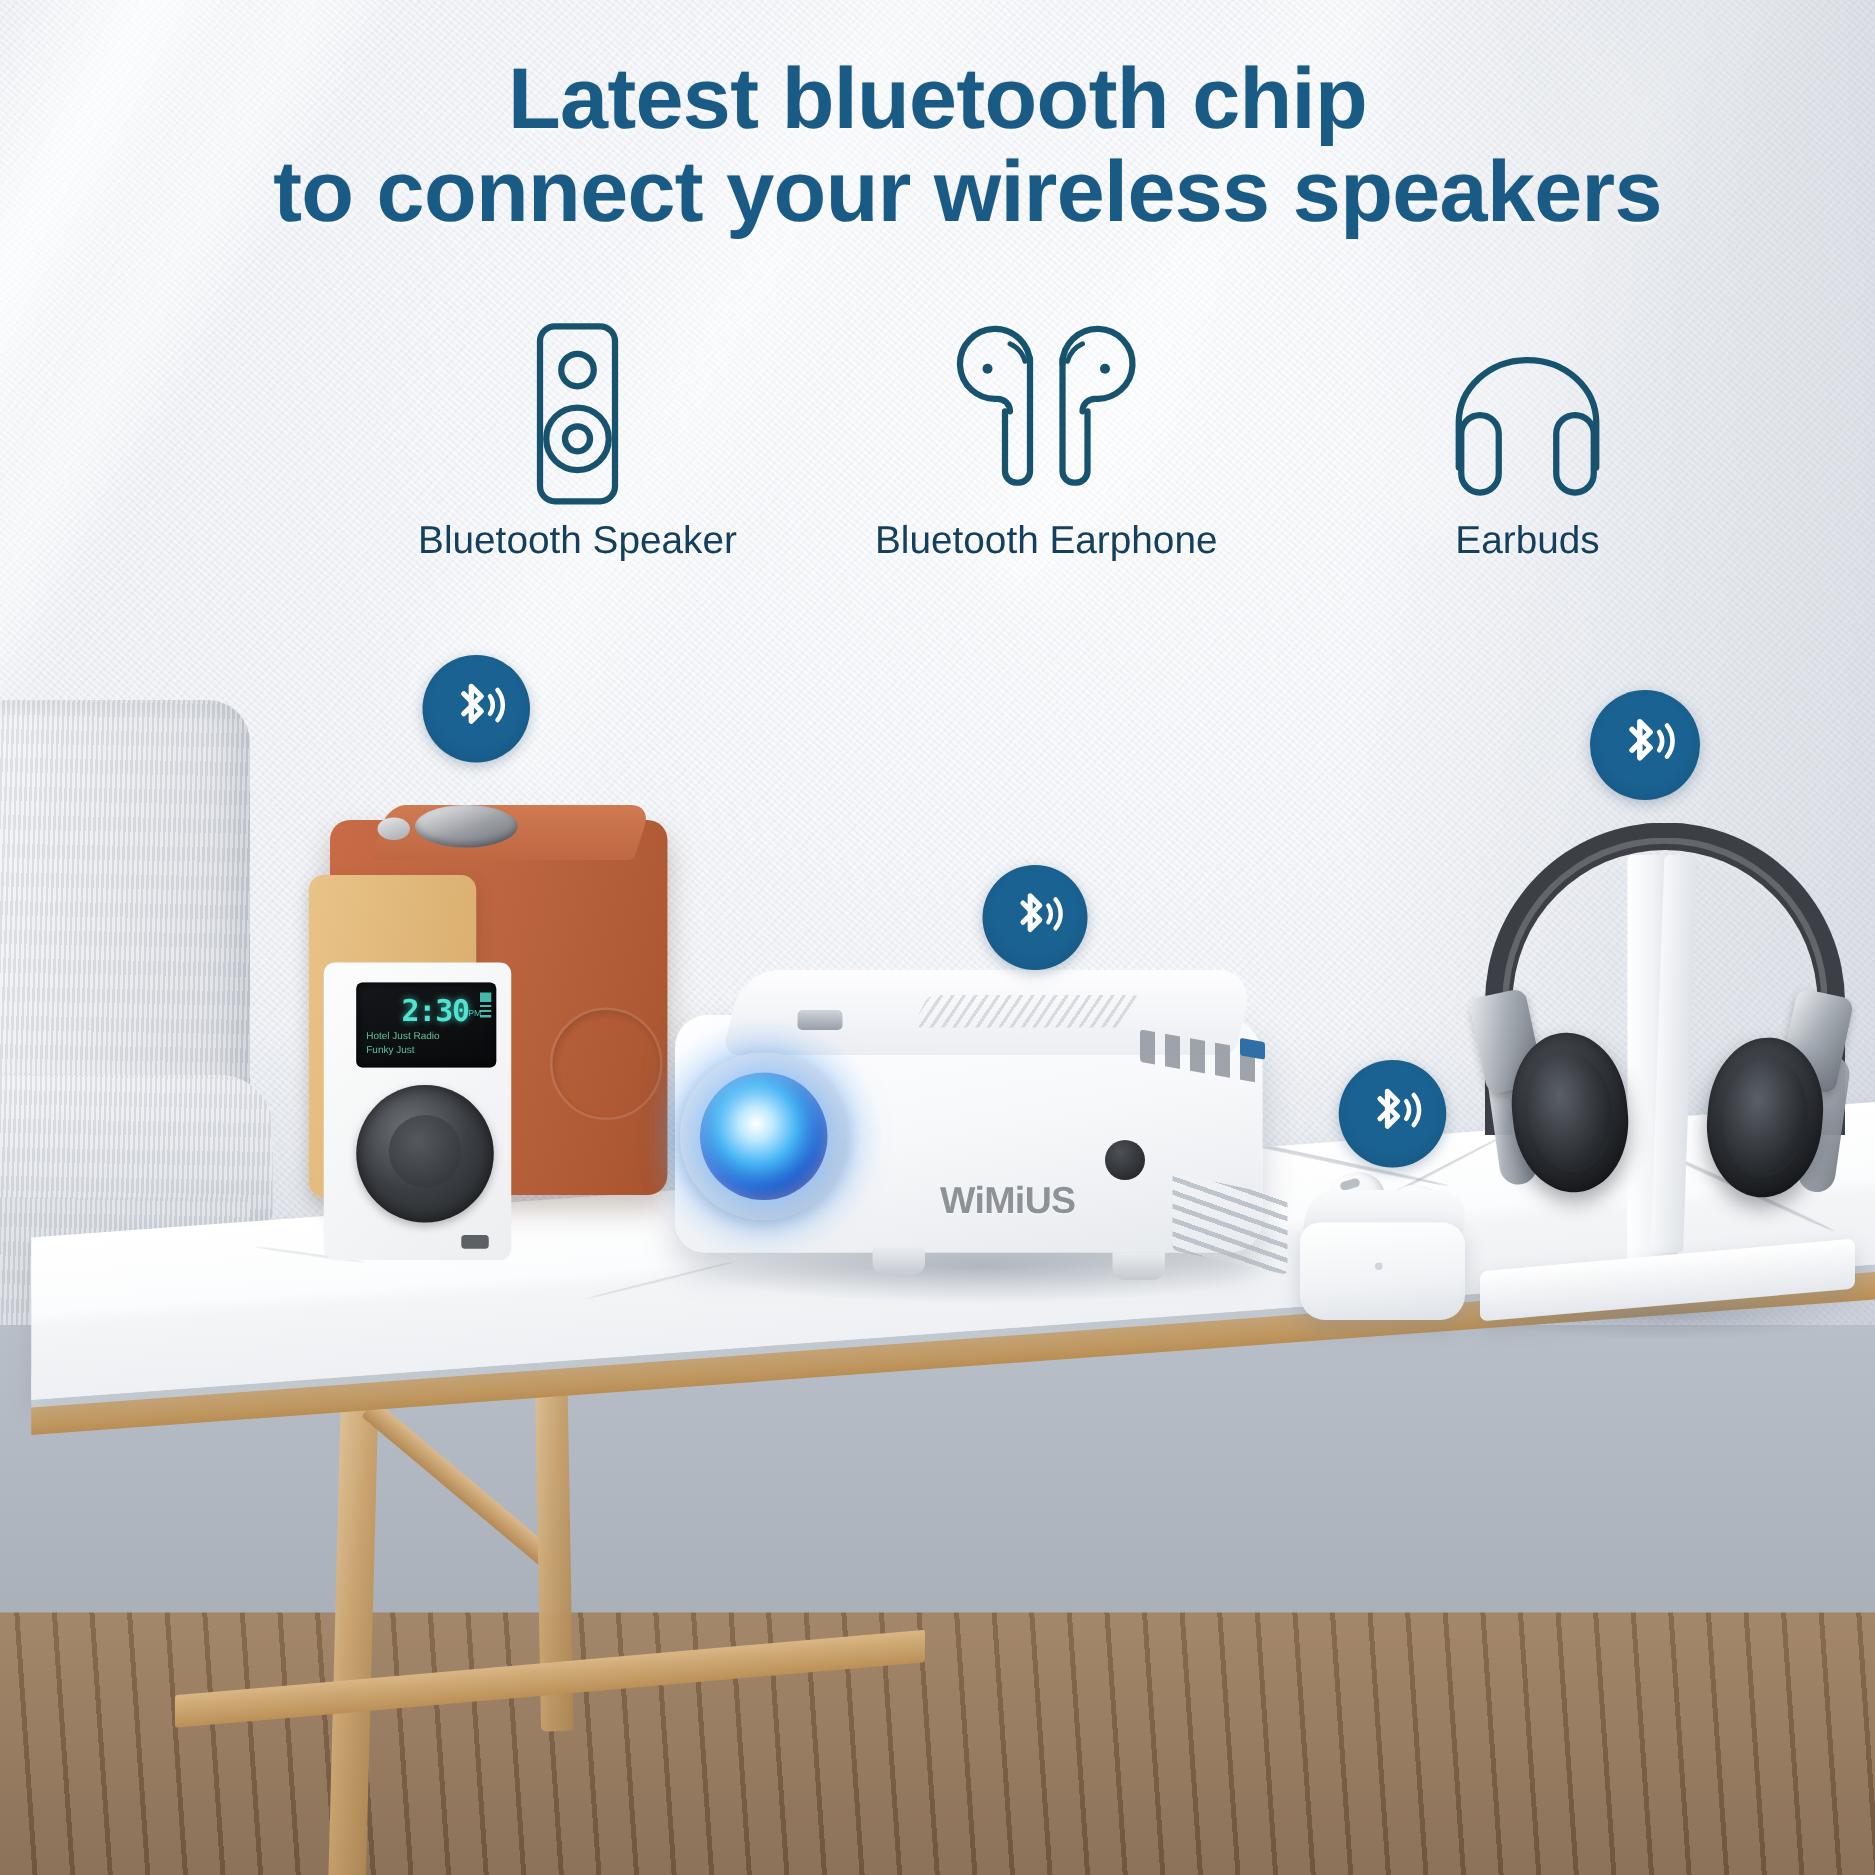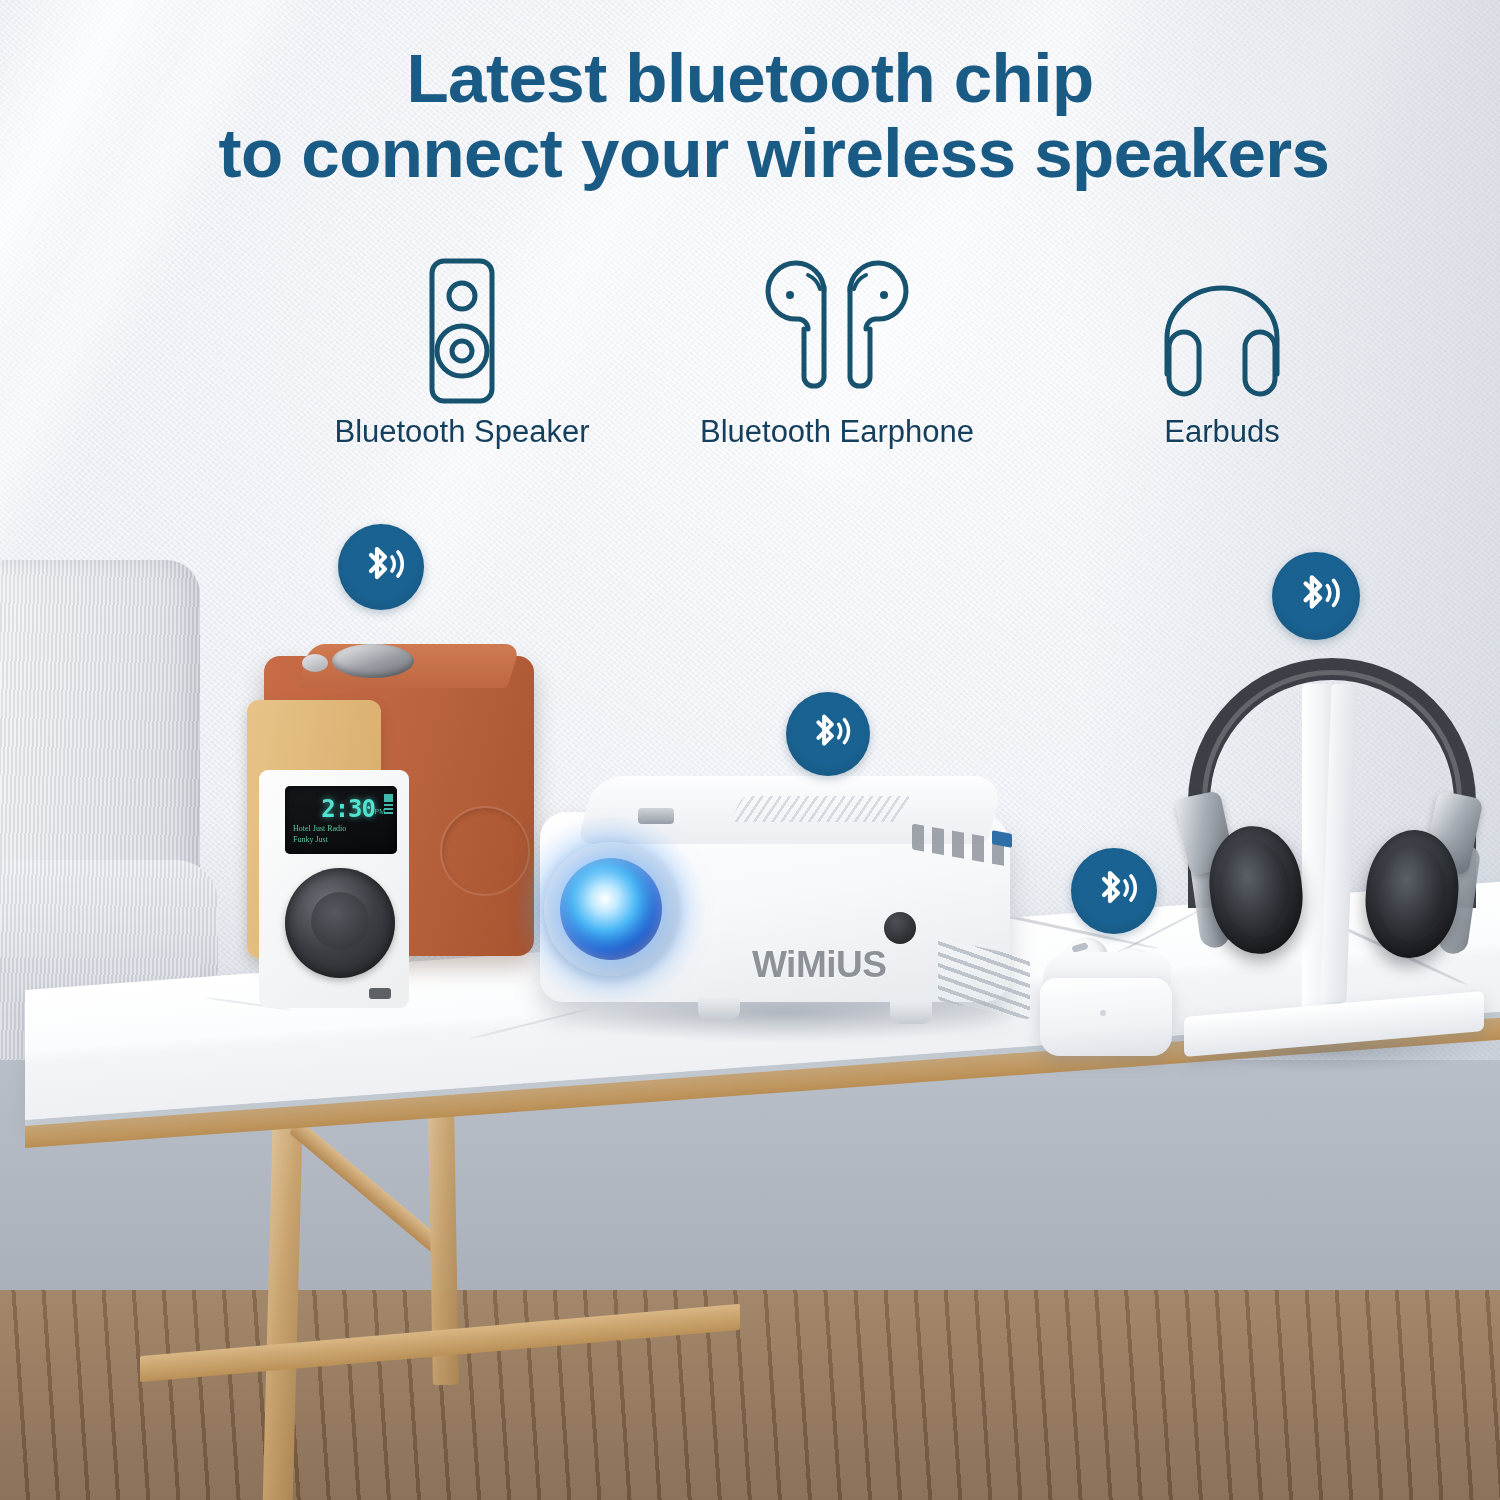--- a/index.html
+++ b/index.html
@@ -128,21 +128,21 @@
   .radio-front{position:absolute;left:12px;top:70px;width:150px;height:238px;border-radius:9px;
     background:linear-gradient(135deg,#fdfdfd,#eceef0);}
   .lcd{position:absolute;left:26px;top:16px;width:112px;height:68px;border-radius:5px;
     background:linear-gradient(160deg,#15171a,#08090b);box-shadow:inset 0 0 8px rgba(0,0,0,.8);overflow:hidden;}
   .lcd-time{position:absolute;right:22px;top:9px;color:#4fe3d0;font-size:24px;font-weight:bold;
     font-family:"DejaVu Sans Mono","Liberation Mono",monospace;letter-spacing:-1px;text-shadow:0 0 6px rgba(79,227,208,.7);}
   .lcd-unit{position:absolute;right:12px;top:22px;color:#4fe3d0;font-size:7px;opacity:.85;}
   .lcd-bars{position:absolute;right:4px;top:8px;width:9px;height:20px;
     background:linear-gradient(0deg,#4fe3d0 0 2px,transparent 2px 4px,#4fe3d0 4px 6px,transparent 6px 8px,#4fe3d0 8px 10px,transparent 10px 12px,#4fe3d0 12px 14px);opacity:.8;}
   .lcd-sub{position:absolute;left:8px;top:38px;color:#63d6a8;font-size:8px;line-height:1.35;opacity:.9;
-    font-family:Liberation Serif, serif;}
+    font-family:Liberation Sans, sans-serif;}
   .driver{position:absolute;left:26px;top:98px;width:110px;height:110px;border-radius:50%;
     background:radial-gradient(circle at 38% 32%, #6c7076 0%, #3b3e43 48%, #232629 100%);
     box-shadow:inset 0 0 14px rgba(0,0,0,.6), 0 3px 7px rgba(0,0,0,.25);}
   .driver-in{position:absolute;left:26px;top:24px;width:58px;height:58px;border-radius:50%;
     background:radial-gradient(circle at 40% 35%, #55585e, #2c2f33);}
   .radio-sensor{position:absolute;left:110px;top:218px;width:22px;height:11px;border-radius:3px;background:#5d6065;}
   .radio-emboss{position:absolute;left:176px;top:150px;width:86px;height:86px;border-radius:50%;
     border:2px solid rgba(255,255,255,.12);box-shadow:inset 2px 3px 5px rgba(0,0,0,.12);}
 
   
@@ -157,21 +157,21 @@
   .pj-focus{position:absolute;left:118px;top:42px;width:36px;height:16px;border-radius:4px;
     background:linear-gradient(180deg,#cfd4da,#9aa0a8);}
   .pj-lens-ring{position:absolute;left:24px;top:76px;width:134px;height:134px;border-radius:50%;
     background:radial-gradient(circle at 40% 35%, #ffffff, #dfe3e8 62%, #b9bfc7 100%);
     box-shadow:0 4px 12px rgba(90,100,115,.25);}
   .pj-lens{position:absolute;left:16px;top:16px;width:102px;height:102px;border-radius:50%;
     background:radial-gradient(circle at 44% 40%, #ffffff 0%, #bfe9ff 16%, #49b6f5 38%, #1b5fd0 62%, #122a8e 84%, #0a1456 100%);
     box-shadow:0 0 34px 12px rgba(70,150,245,.55), inset 0 0 18px rgba(255,255,255,.45);}
   .pj-glow{position:absolute;left:-10px;top:44px;width:200px;height:200px;border-radius:50%;
     background:radial-gradient(circle, rgba(90,170,255,.45) 0%, rgba(90,170,255,0) 68%);pointer-events:none;}
-  .pj-logo{position:absolute;left:212px;top:132px;color:#8d9299;font-size:37px;font-weight:bold;
+  .pj-logo{position:absolute;left:212px;top:132px;color:#8d9299;font-size:30px;font-weight:bold;
     letter-spacing:-.5px;text-shadow:0 1px 1px rgba(255,255,255,.9);}
   .pj-ir{position:absolute;left:344px;top:100px;width:32px;height:32px;border-radius:50%;
     background:radial-gradient(circle at 38% 32%, #4d5055, #1c1e21);}
   .pj-sidevent{position:absolute;left:398px;top:136px;width:92px;height:62px;
     background:repeating-linear-gradient(8deg, rgba(175,182,191,.75) 0 4px, rgba(255,255,255,.1) 4px 11px);
     border-radius:4px;transform:skewY(12deg);}
   .pj-ports{position:absolute;left:392px;top:66px;width:96px;height:26px;
     background:repeating-linear-gradient(90deg, #8f959d 0 12px, rgba(255,255,255,0) 12px 20px);
     border-radius:3px;transform:skewY(10deg);opacity:.85;}
   .pj-port-blue{position:absolute;left:472px;top:66px;width:20px;height:14px;background:#2f6fa8;border-radius:2px;transform:skewY(10deg);}

